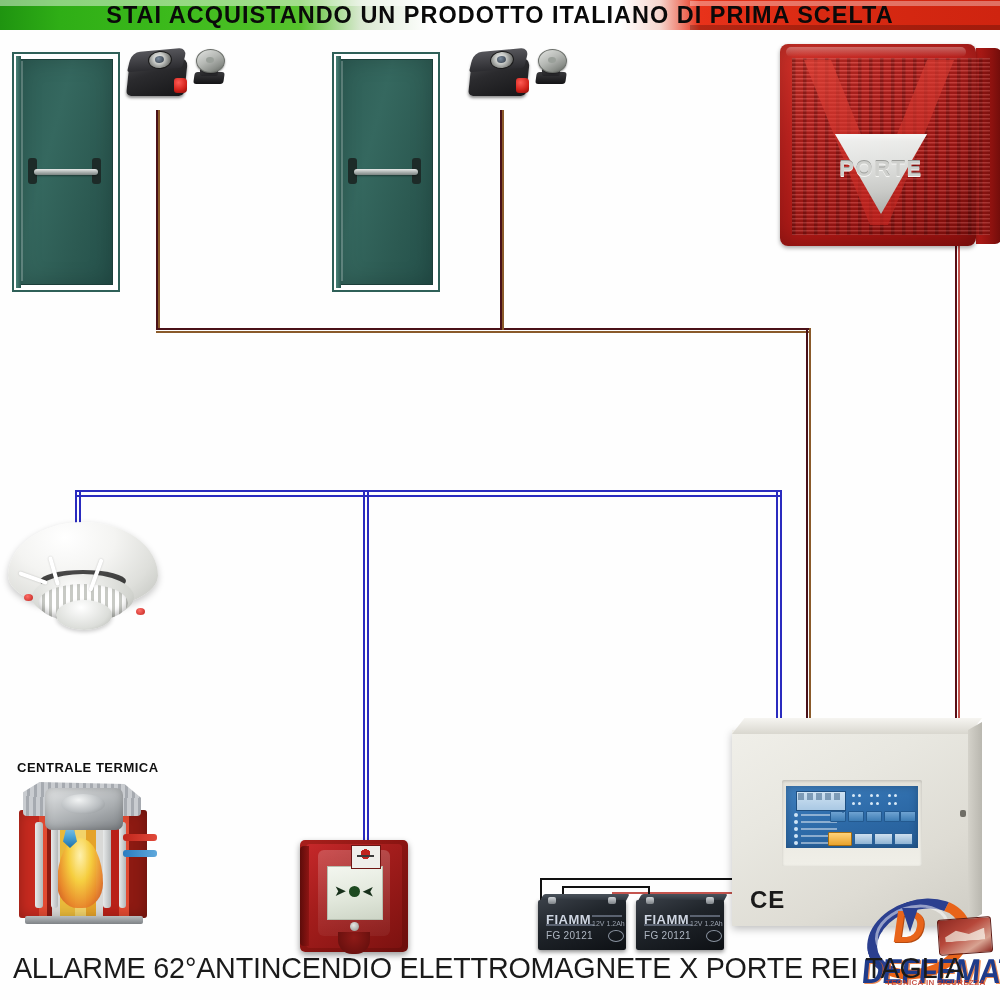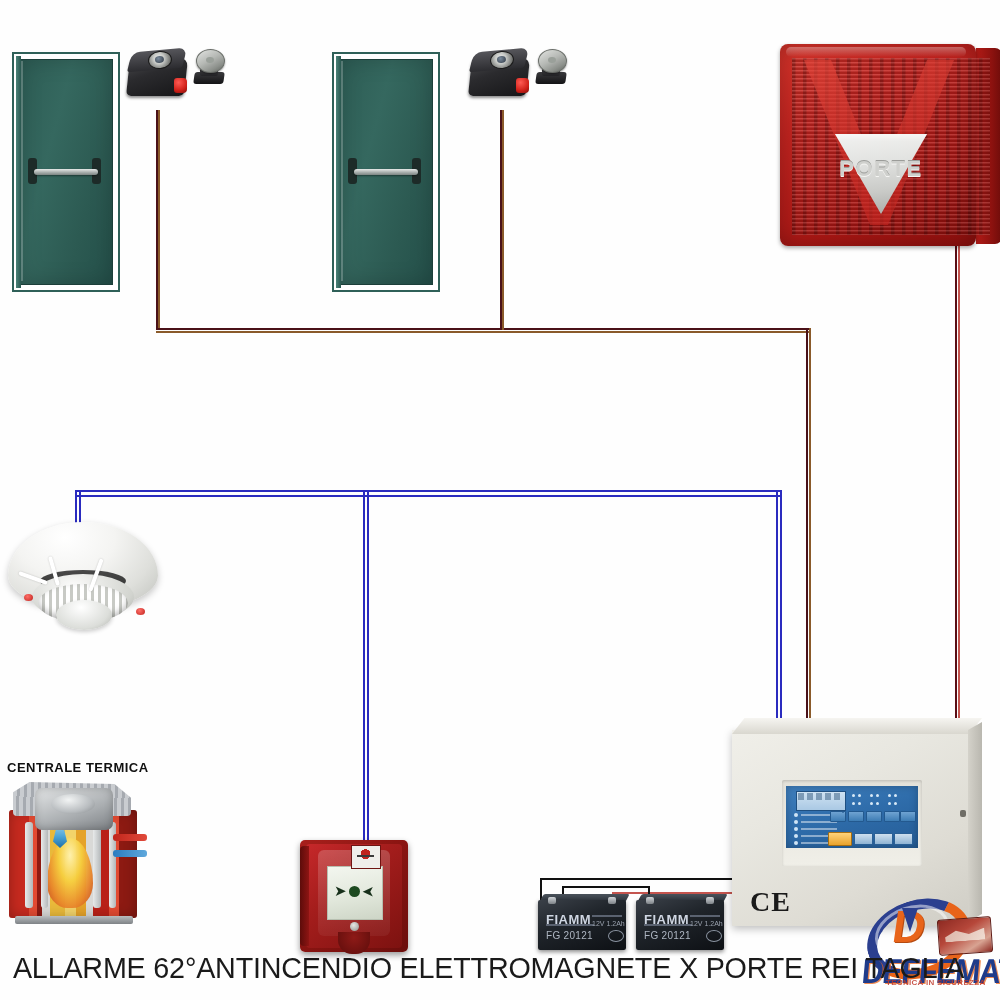--- a/index.html
+++ b/index.html
@@ -243,21 +243,21 @@
     background:#cfe4f5;}
   .panel .ledrow s{position:absolute;left:7px;top:2px;width:36px;height:2px;
     background:rgba(255,255,255,.45);display:block;}
   .panel .zoneled{position:absolute;width:3px;height:3px;border-radius:50%;background:#d8e9f7;}
   .panel .zonebtn{position:absolute;width:14px;height:9px;border-radius:1px;
     background:linear-gradient(180deg,#6fa3d2,#3d7cb4);border:1px solid #23598f;}
   .panel .keybtn{position:absolute;width:17px;height:10px;border-radius:1px;
     background:linear-gradient(180deg,#cfe0ef,#8fb4d4);border:1px solid #2a6096;}
   .panel .keybtn.amber{background:linear-gradient(180deg,#ffd37a,#e9a32c);border-color:#a86f12;}
   .panel .ce{position:absolute;left:18px;top:168px;
-    font-family:Liberation Serif, serif;font-weight:700;font-size:28px;
+    font-family:Liberation Sans, sans-serif;font-weight:700;font-size:24px;
     letter-spacing:1px;color:#1a1a1a;}
   .panel .knob{position:absolute;left:228px;top:92px;width:6px;height:7px;border-radius:2px;
     background:#6f6d66;}
 
   
   .logo{position:absolute;}
   .logo .swoosh{position:absolute;left:0;top:0;width:96px;height:76px;}
   .logo .ell{position:absolute;left:4px;top:10px;width:86px;height:58px;border-radius:50%;
     border:10px solid #e8641a;transform:rotate(-18deg);
     border-top-color:#2b3f8f;border-right-color:#e8641a;border-bottom-color:#e8641a;border-left-color:#2b3f8f;}
@@ -281,20 +281,27 @@
     text-shadow:1.5px 1.5px 0 rgba(232,100,26,.75);white-space:nowrap;}
   .logo .sub{position:absolute;left:24px;top:88px;width:130px;
     font-family:"Liberation Sans",sans-serif;font-weight:700;font-size:8px;
     letter-spacing:.3px;color:#c0392b;white-space:nowrap;opacity:.85;}
 </style>
 </head>
 <body>
 
 <div id="stage">
 
+  <div class="banner">
+    <div class="flag"></div>
+    <div class="glossL"></div>
+    <div class="glossR"></div>
+    <div class="shadeR"></div>
+    <div class="btxt">STAI ACQUISTANDO UN PRODOTTO ITALIANO DI PRIMA SCELTA</div>
+  </div>
 
   <div class="wire wA" style="left:156px;top:110px;width:2px;height:218px;"></div>
   <div class="wire wA2" style="left:158px;top:110px;width:2px;height:218px;"></div>
 
   <div class="wire wA" style="left:500px;top:110px;width:2px;height:200px;"></div>
   <div class="wire wA2" style="left:502px;top:110px;width:2px;height:200px;"></div>
 
   <div class="wire wA" style="left:156px;top:328px;width:654px;height:2px;"></div>
   <div class="wire wA2" style="left:156px;top:331px;width:654px;height:2px;"></div>
 
@@ -406,21 +413,21 @@
     <div class="sym">
       <span class="ar">➤</span>
       <span class="dot"></span>
       <span class="ar" style="transform:rotate(180deg);">➤</span>
     </div>
     <div class="pic"></div>
     <div class="scr"></div>
     <div class="hinge"></div>
   </div>
 
-  <div class="boil" style="left:3px;top:760px;width:150px;height:180px;">
+  <div class="boil" style="left:13px;top:760px;width:150px;height:180px;">
     <div class="ttl">CENTRALE TERMICA</div>
     <div class="box">
       <div class="shell"></div>
       <div class="flame"></div>
       <div class="blue"></div>
       <div class="tub" style="left:18px;top:40px;width:8px;height:86px;"></div>
       <div class="tub" style="left:34px;top:40px;width:7px;height:86px;"></div>
       <div class="tub" style="left:86px;top:40px;width:8px;height:86px;"></div>
       <div class="tub" style="left:102px;top:40px;width:7px;height:86px;"></div>
       <div class="hood"></div>

